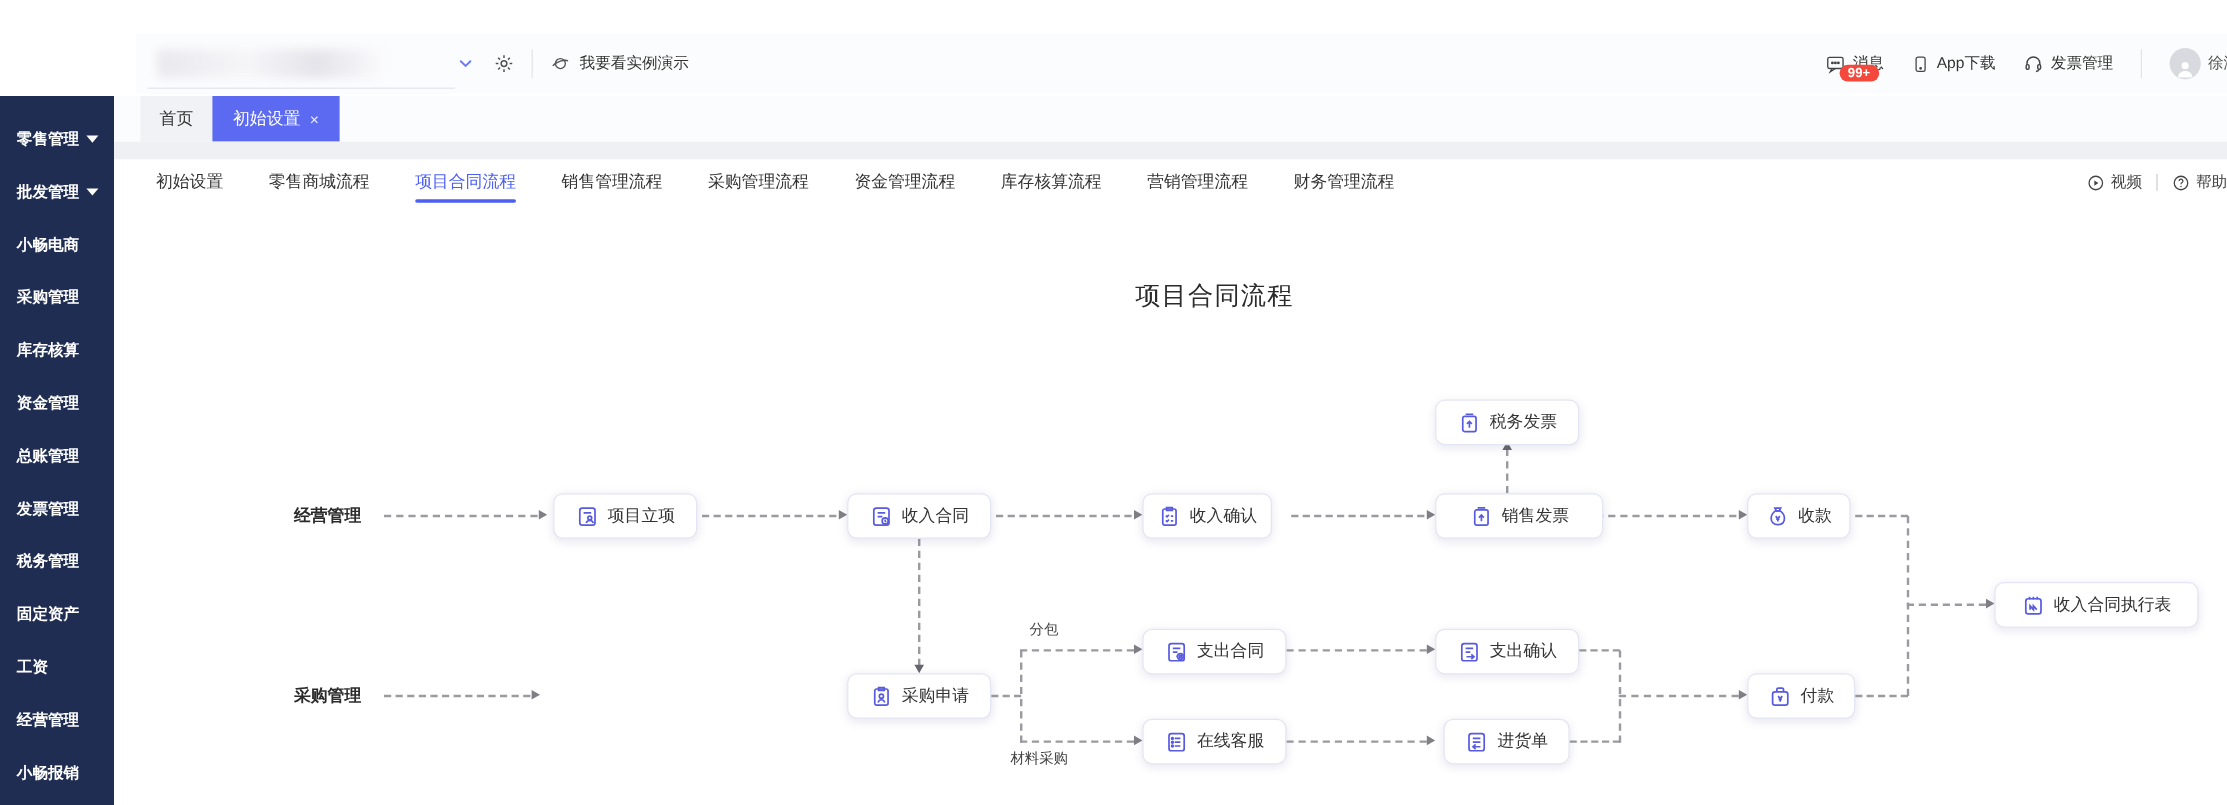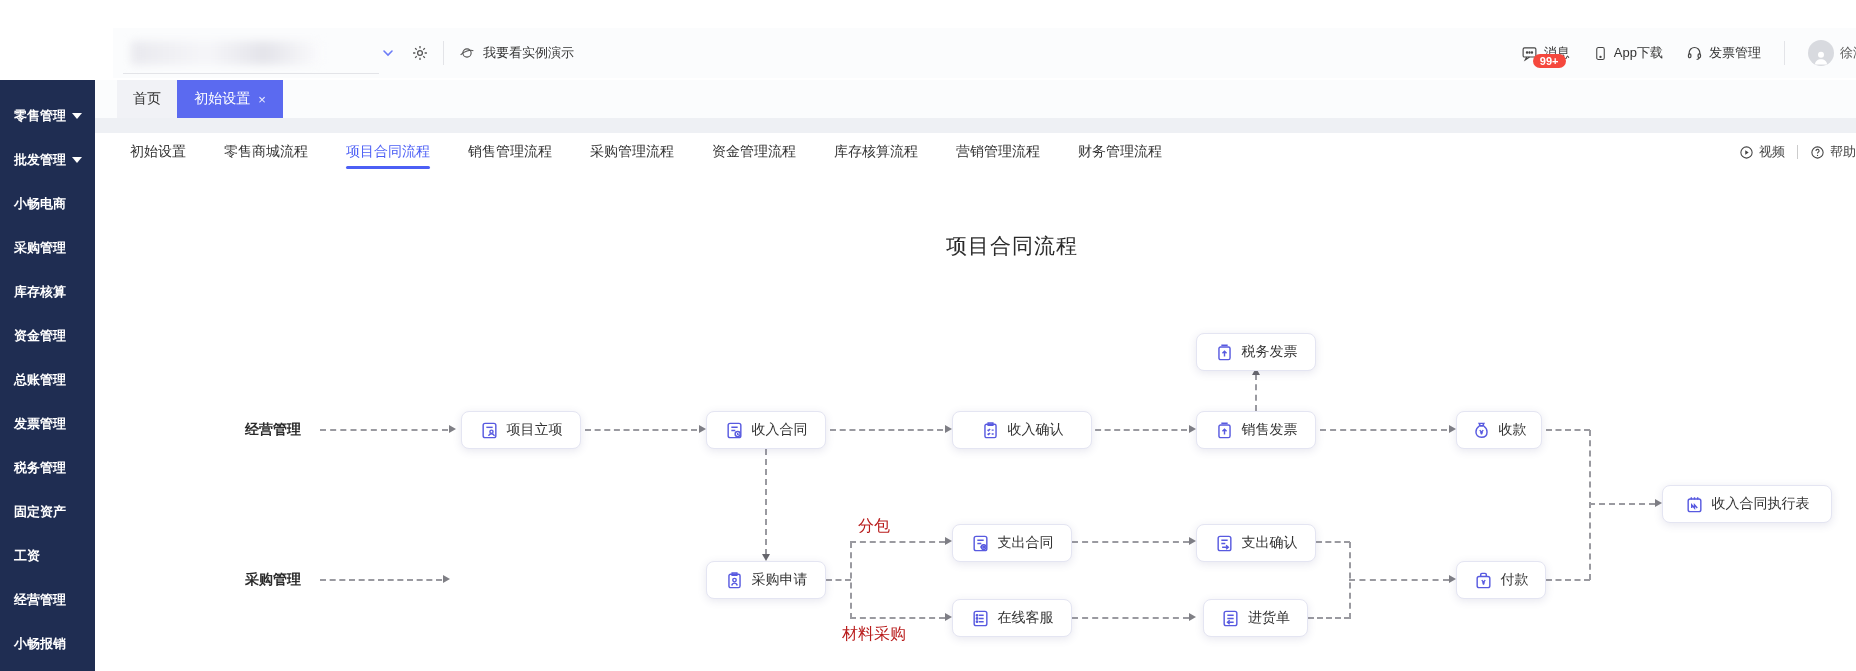--- a/index.html
+++ b/index.html
@@ -69,21 +69,21 @@
     gap:8px; font-size:14px; color:#333; cursor:pointer; }
   .node svg { flex:0 0 auto; }
   .dl-h { position:absolute; border-top:2px dashed #9a9aa0; height:0; }
   .dl-v { position:absolute; border-left:2px dashed #9a9aa0; width:0; }
   .arr-r { position:absolute; width:0; height:0; border-left:7px solid #7f7f85;
     border-top:4px solid transparent; border-bottom:4px solid transparent; }
   .arr-u { position:absolute; width:0; height:0; border-bottom:7px solid #66666c;
     border-left:4px solid transparent; border-right:4px solid transparent; }
   .arr-d { position:absolute; width:0; height:0; border-top:7px solid #66666c;
     border-left:4px solid transparent; border-right:4px solid transparent; }
-  .branchlabel { position:absolute; font-size:16px; color:#b91c1c; white-space:nowrap; }
+  .branchlabel { position:absolute; font-size:12px; color:#404040; white-space:nowrap; }
 </style>
 </head>
 <body>
 
 <div id="stage">
 
   <div id="topbar" class="abs">
     <div class="search-wrap">
       <div class="search-blur"></div>
       <div class="search-line"></div>
@@ -296,36 +296,36 @@
   </div>
   <div class="node" style="left:706px; top:411px; width:120px;">
     <svg width="19" height="19" viewBox="0 0 24 24" fill="none" stroke="#585ae0" stroke-width="1.8">
         <rect x="4" y="3" width="16" height="18" rx="2.5"></rect>
         <path d="M8 8h8M8 12h5"></path>
         <circle cx="16" cy="16.5" r="3.2" fill="#fff"></circle>
         <path d="M16 15v1.7l1.2.7"></path>
       </svg>
     <span>收入合同</span>
   </div>
-  <div class="node" style="left:952px; top:411px; width:140px;">
+  <div class="node" style="left:952px; top:411px; width:108px;">
     <svg width="19" height="19" viewBox="0 0 24 24" fill="none" stroke="#585ae0" stroke-width="1.8">
         <rect x="5" y="4" width="14" height="17" rx="2"></rect>
         <path d="M9 2.5h6v3H9z"></path>
         <path d="M8.3 11l1.2 1.2 2-2M13.5 11.5H16M8.3 16l1.2 1.2 2-2M13.5 16.5H16"></path>
       </svg>
     <span>收入确认</span>
   </div>
   <div class="node" style="left:1196px; top:333px; width:120px;">
     <svg width="19" height="19" viewBox="0 0 24 24" fill="none" stroke="#585ae0" stroke-width="1.8">
         <rect x="5" y="5" width="14" height="16" rx="2"></rect>
         <path d="M8 2.8h8M12 17v-6M9.4 13l2.6-2.6L14.6 13"></path>
       </svg>
     <span>税务发票</span>
   </div>
-  <div class="node" style="left:1196px; top:411px; width:120px;justify-content:center;">
+  <div class="node" style="left:1196px; top:411px; width:140px;justify-content:center;">
     <svg width="19" height="19" viewBox="0 0 24 24" fill="none" stroke="#585ae0" stroke-width="1.8">
         <rect x="5" y="5" width="14" height="16" rx="2"></rect>
         <path d="M8 2.8h8M12 17v-6M9.4 13l2.6-2.6L14.6 13"></path>
       </svg>
     <span>销售发票</span>
   </div>
   <div class="node" style="left:1456px; top:411px; width:86px;">
     <svg width="19" height="19" viewBox="0 0 24 24" fill="none" stroke="#585ae0" stroke-width="1.8">
         <path d="M9 3h6l-1.5 3h-3z"></path>
         <path d="M9.5 6h5c3 2.2 4.5 4.8 4.5 7.8 0 4-2.6 6.7-7 6.7s-7-2.7-7-6.7c0-3 1.5-5.6 4.5-7.8z"></path>

